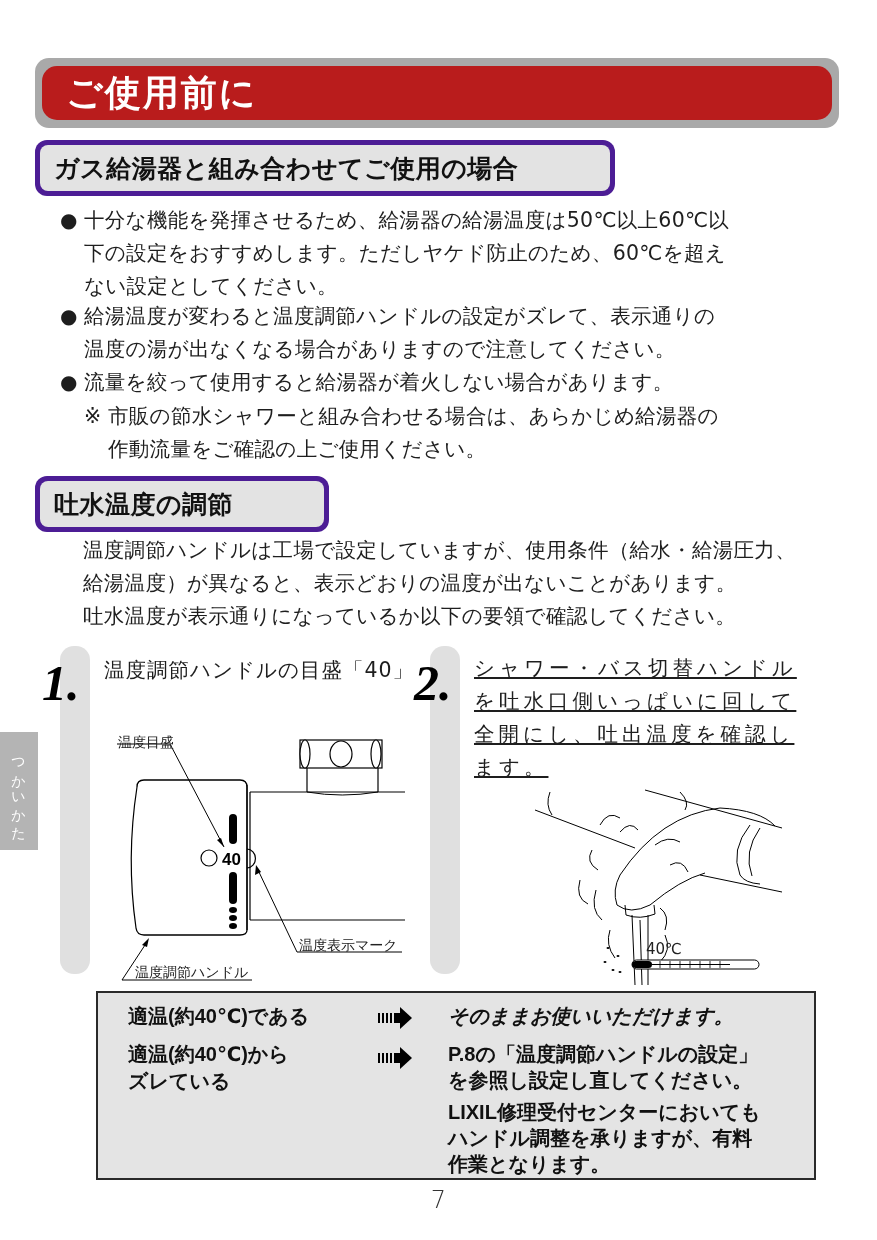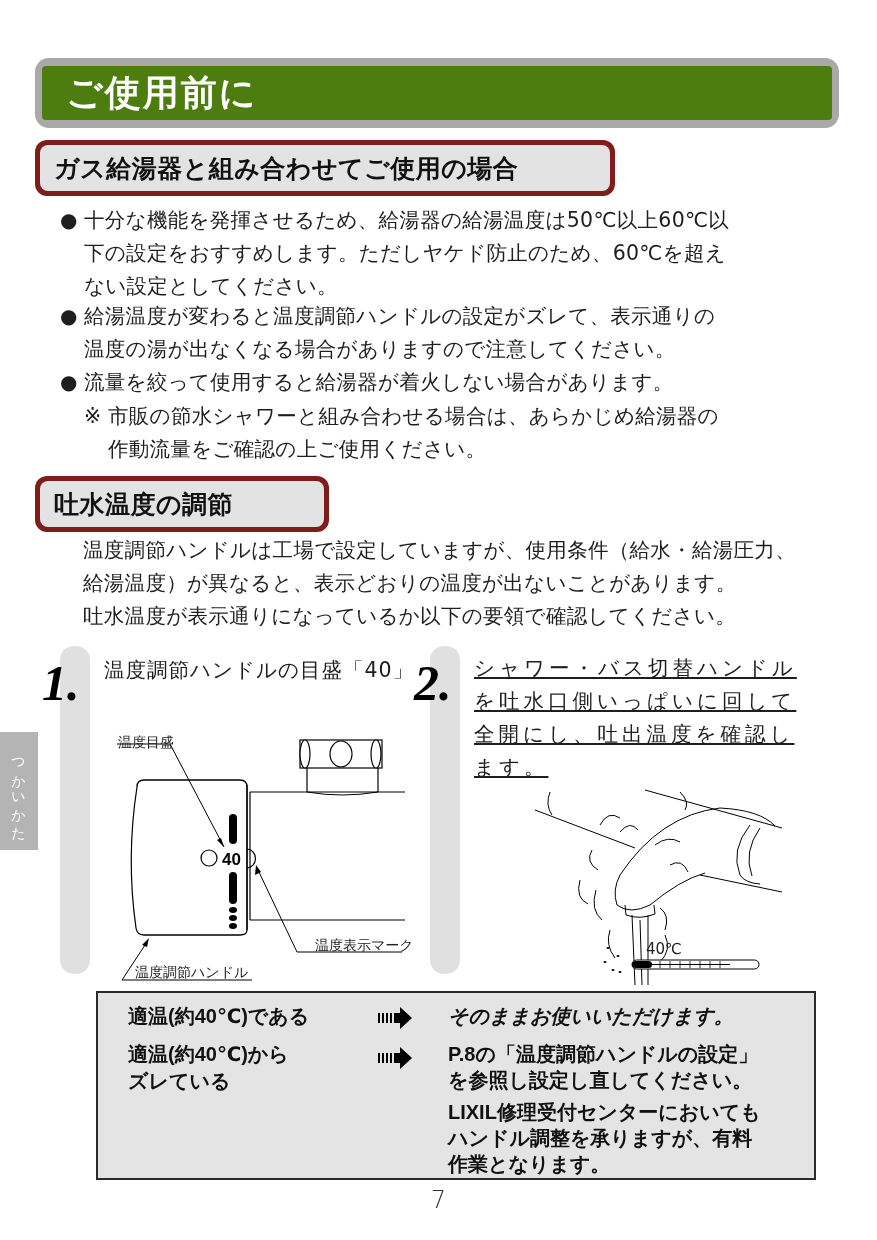--- a/index.html
+++ b/index.html
@@ -9,29 +9,29 @@
   }
   .abs { position: absolute; }
 
   
   .title-outer {
     left: 35px; top: 58px; width: 804px; height: 70px;
     background: #a9a9a9; border-radius: 14px;
   }
   .title-inner {
     position: absolute; left: 7px; top: 8px; right: 7px; bottom: 8px;
-    background: #4d7c0f; border-radius: 4px;
+    background: #b91c1c; border-radius: 15px;
   }
   .title-text {
     position: absolute; left: 24px; top: 4px; color: #fff;
     font-size: 36px; font-weight: bold; letter-spacing: 2px; line-height: 46px;
   }
 
   
-  .sec-outer { background: #7f1d1d; border-radius: 12px; }
+  .sec-outer { background: #4c1d95; border-radius: 12px; }
   .sec-inner {
     position: absolute; left: 5px; top: 5px; right: 5px; bottom: 5px;
     background: #e3e3e3; border-radius: 8px;
   }
   .sec-text {
     position: absolute; left: 14px; top: 0; bottom: 0;
     display: flex; align-items: center;
     font-size: 25px; font-weight: bold; color: #111; letter-spacing: 0.5px;
   }
   .sec1 { left: 35px; top: 140px; width: 580px; height: 56px; }
@@ -185,21 +185,21 @@
   <line x1="70" y1="14" x2="124" y2="117" stroke="#000" stroke-width="1"></line>
   <polygon points="124,117 117,110 121,108" fill="#000"></polygon>
   <line x1="158" y1="140" x2="197" y2="222" stroke="#000" stroke-width="1"></line>
   <line x1="197" y1="222" x2="302" y2="222" stroke="#000" stroke-width="1"></line>
   <polygon points="156,135 155,145 161,142" fill="#000"></polygon>
   <line x1="47" y1="212" x2="22" y2="250" stroke="#000" stroke-width="1"></line>
   <line x1="22" y1="250" x2="152" y2="250" stroke="#000" stroke-width="1"></line>
   <polygon points="49,208 42,215 47,217" fill="#000"></polygon>
 </svg>
 <div class="label-sm" style="left:118px; top:734px;">温度目盛</div>
-<div class="label-sm" style="left:299px; top:937px;margin-left:16px;">温度表示マーク</div>
+<div class="label-sm" style="left:299px; top:937px;">温度表示マーク</div>
 <div class="label-sm" style="left:135px; top:964px;">温度調節ハンドル</div>
 
 <div class="step-num" style="left:414px; top:658px;">2.</div>
 <div class="step-text step2-text" style="left:474px; top:652px;">
   <div>シャワー・バス切替ハンドル</div>
   <div>を吐水口側いっぱいに回して</div>
   <div>全開にし、吐出温度を確認し</div>
   <div>ます。</div>
 </div>
 

